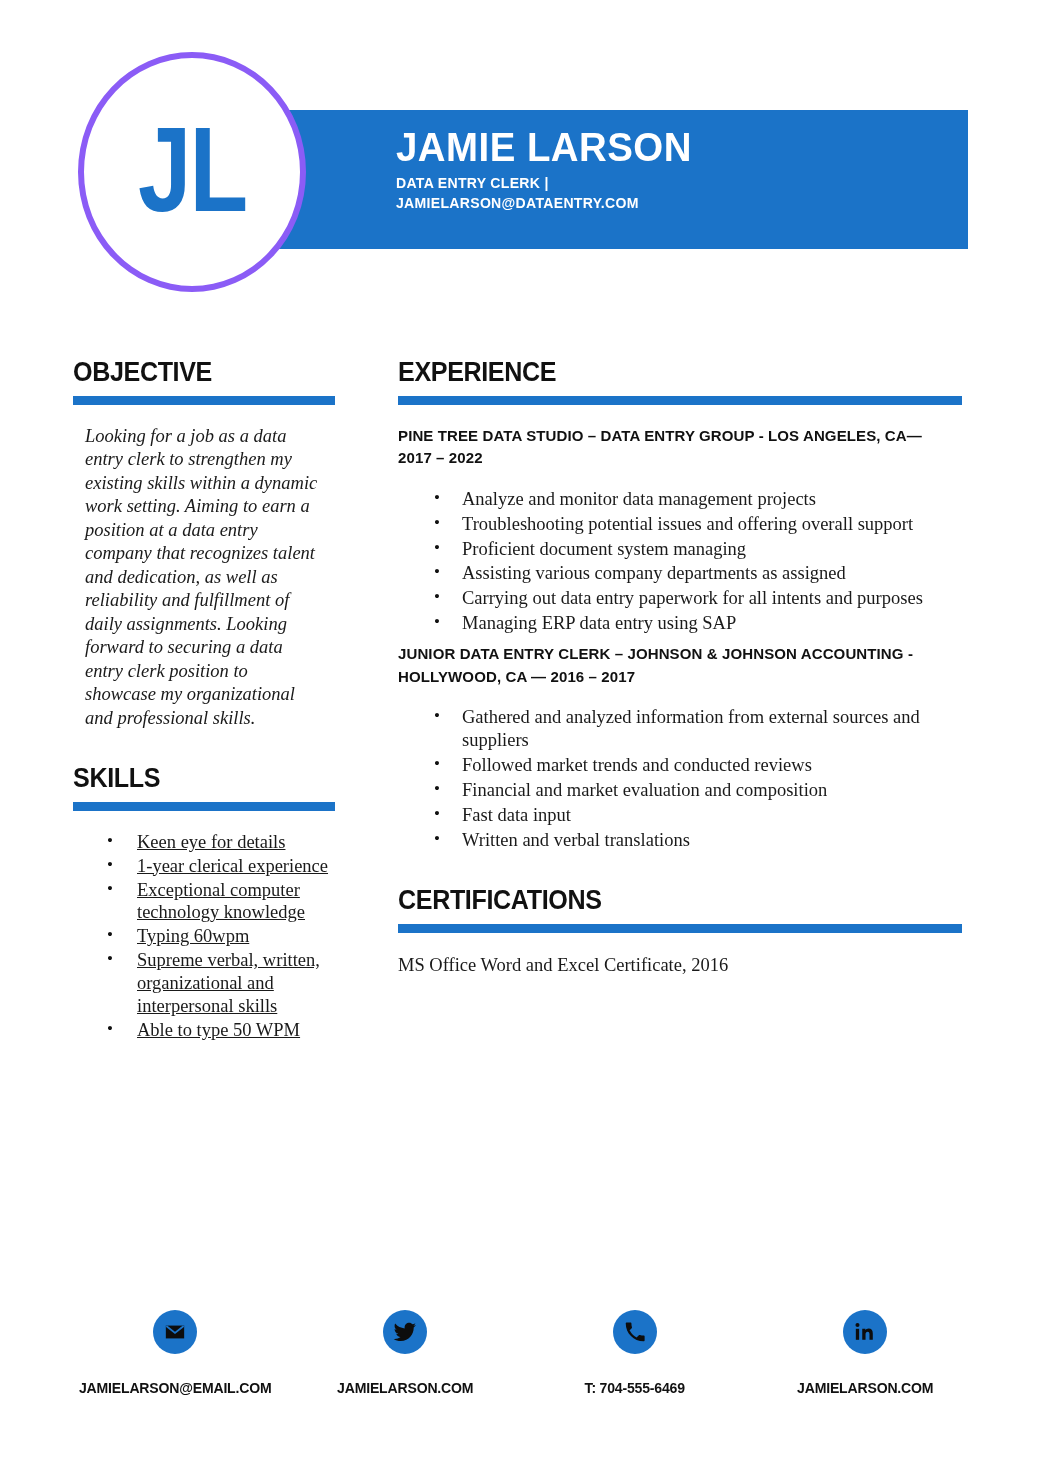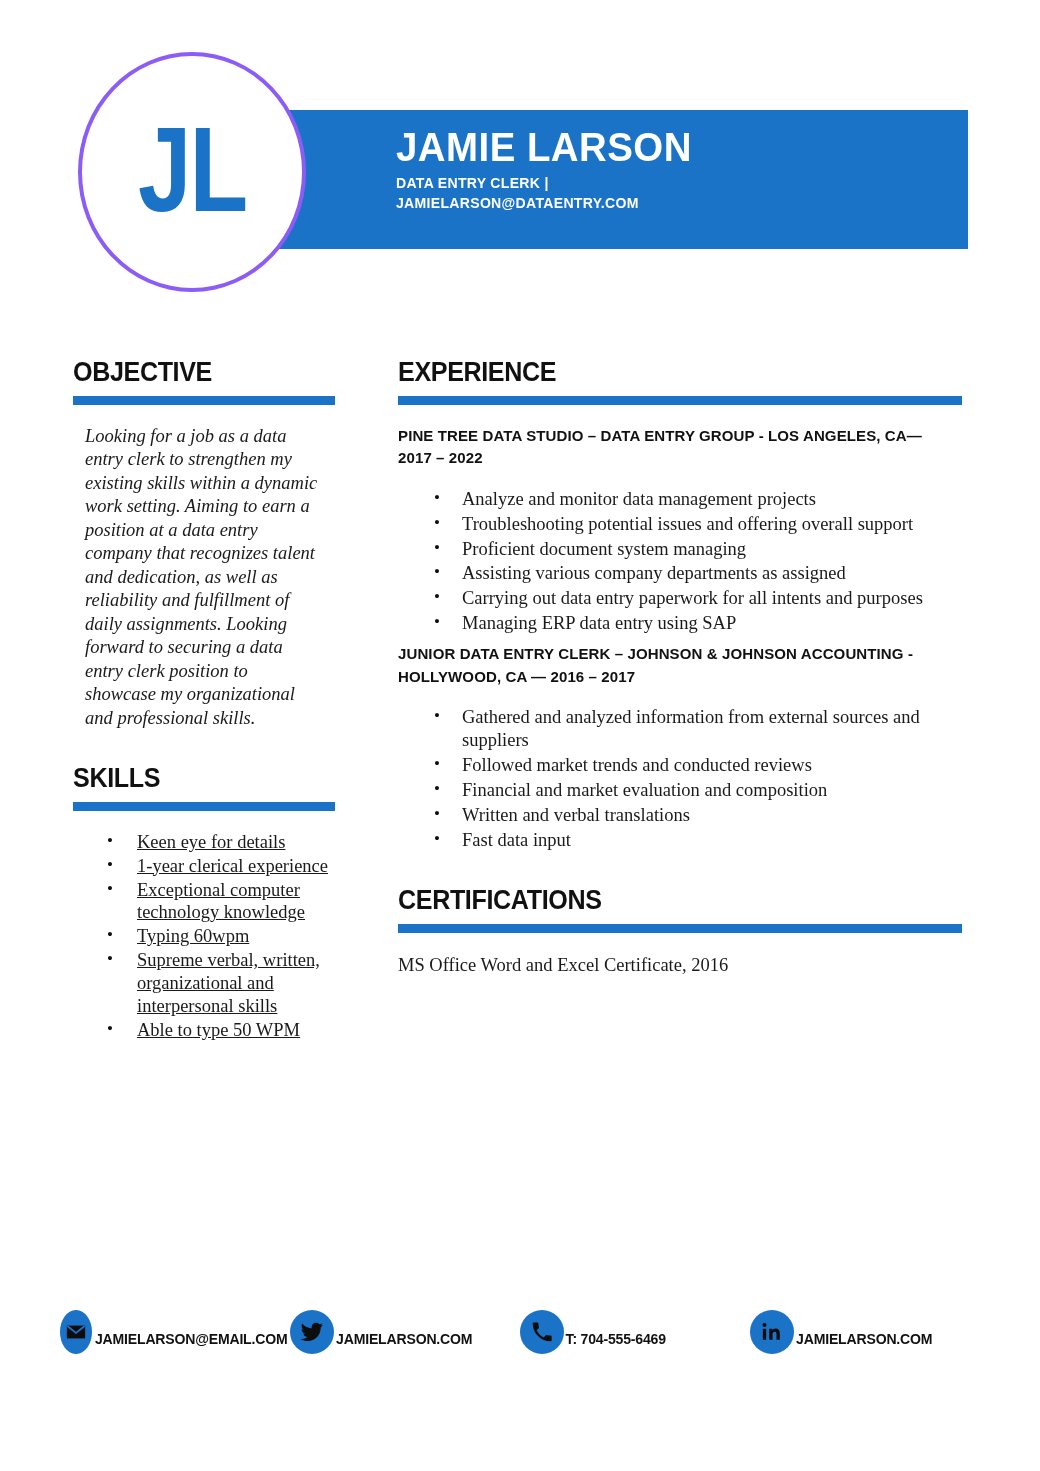--- a/index.html
+++ b/index.html
@@ -31,21 +31,21 @@
     height: 139px;
     background: #1b73c8;
   }
   .avatar-circle {
     position: absolute;
     left: 78px;
     top: 52px;
     width: 228px;
     height: 240px;
     border-radius: 50%;
-    border: 4px solid #8b5cf6;
+    border: 6px solid #8b5cf6;
     background: #ffffff;
     box-sizing: border-box;
     display: flex;
     align-items: center;
     justify-content: center;
     z-index: 3;
   }
   .avatar-initials {
     font-family: "Liberation Sans", sans-serif;
     font-weight: bold;
@@ -217,22 +217,23 @@
     position: absolute;
     left: 60px;
     top: 1310px;
     width: 920px;
     display: flex;
     justify-content: space-between;
   }
   .footer-item {
     width: 230px;
     display: flex;
-    flex-direction: row;
+    flex-direction: column;
     align-items: center;
+    gap: 12px;
   }
   .footer-icon {
     width: 44px;
     height: 44px;
     border-radius: 50%;
     background: #1b73c8;
     display: flex;
     align-items: center;
     justify-content: center;
     margin-bottom: 14px;
@@ -303,22 +304,22 @@
             <li>Carrying out data entry paperwork for all intents and purposes</li>
             <li>Managing ERP data entry using SAP</li>
           </ul>
         </div>
         <div class="job">
           <div class="job-title">JUNIOR DATA ENTRY CLERK – JOHNSON &amp; JOHNSON ACCOUNTING - HOLLYWOOD, CA — 2016 – 2017</div>
           <ul class="bullets-right">
             <li>Gathered and analyzed information from external sources and suppliers</li>
             <li>Followed market trends and conducted reviews</li>
             <li>Financial and market evaluation and composition</li>
+            <li>Fast data input</li>
             <li>Written and verbal translations</li>
-            <li>Fast data input</li>
           </ul>
         </div>
       </div>
   </div>
 
 
   <div class="sec-block" style="margin-top:19px;">
     <div class="sec-title">CERTIFICATIONS</div>
     <div class="sec-rule"></div>
     <p class="cert-text">MS Office Word and Excel Certificate, 2016</p>

